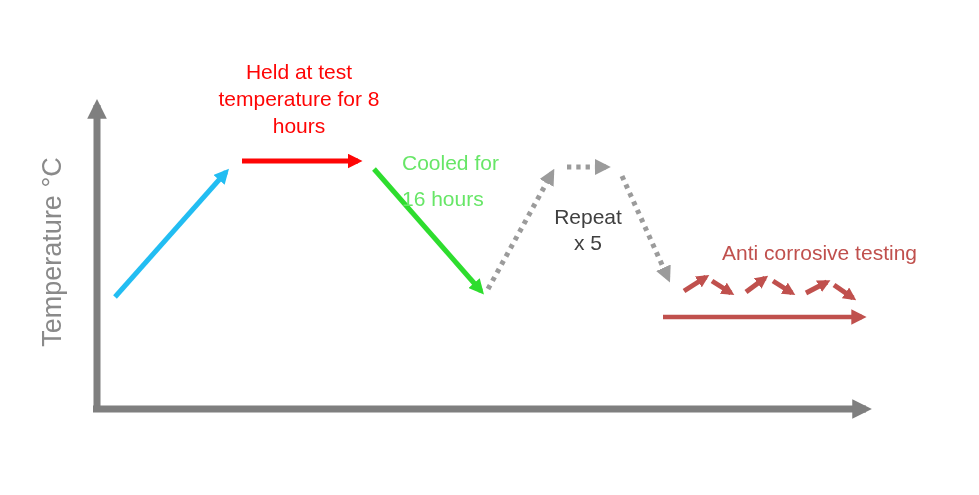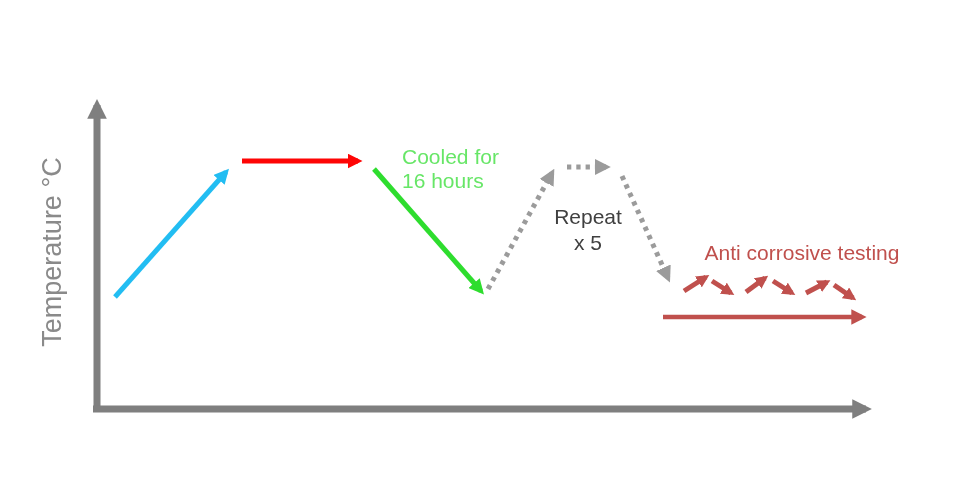--- a/index.html
+++ b/index.html
@@ -41,31 +41,31 @@
   .lbl-heated{
     left:167px;top:247px;width:170px;
     text-align:left;
     color:#2d9cf4;
     line-height:28px;
   }
   .lbl-cooled{
     left:402px;top:145px;width:130px;
     text-align:left;
     color:#67e667;
-    line-height:24px;
+    line-height:36px;
   }
   .lbl-repeat{
     left:528px;top:204px;width:120px;
     text-align:center;
     color:#404040;
     line-height:26px;
   }
   .lbl-anti{
     left:687px;top:239px;width:230px;
-    text-align:center;
+    text-align:right;
     color:#c0504d;
   }
 </style>
 </head>
 <body>
 
 <div class="stage">
 
   <svg width="979" height="495" viewBox="0 0 979 495">
     <defs>
@@ -114,18 +114,21 @@
       <path d="M773,281 L792,293" stroke-width="5" fill="none" marker-end="url(#ah-dred)" stroke="#c0504d"></path>
       <path d="M806,293 L827,282" stroke-width="5" fill="none" marker-end="url(#ah-dred)" stroke="#c0504d"></path>
       <path d="M834,285 L853,298" stroke-width="5" fill="none" marker-end="url(#ah-dred)" stroke="#c0504d"></path>
     </g>
 
     <path d="M663,317 L862,317" stroke-width="4.5" fill="none" marker-end="url(#ah-dred-big)" stroke="#c0504d"></path>
   </svg>
 
   <div class="lbl lbl-axis lbl-y">Temperature °C</div>
 
+  <div class="lbl lbl-held">Held at test
+temperature for 8
+hours</div>
   <div class="lbl lbl-cooled">Cooled for
 16 hours</div>
   <div class="lbl lbl-repeat">Repeat
 x 5</div>
   <div class="lbl lbl-anti">Anti corrosive testing</div>
 </div>
 
 </body></html>

